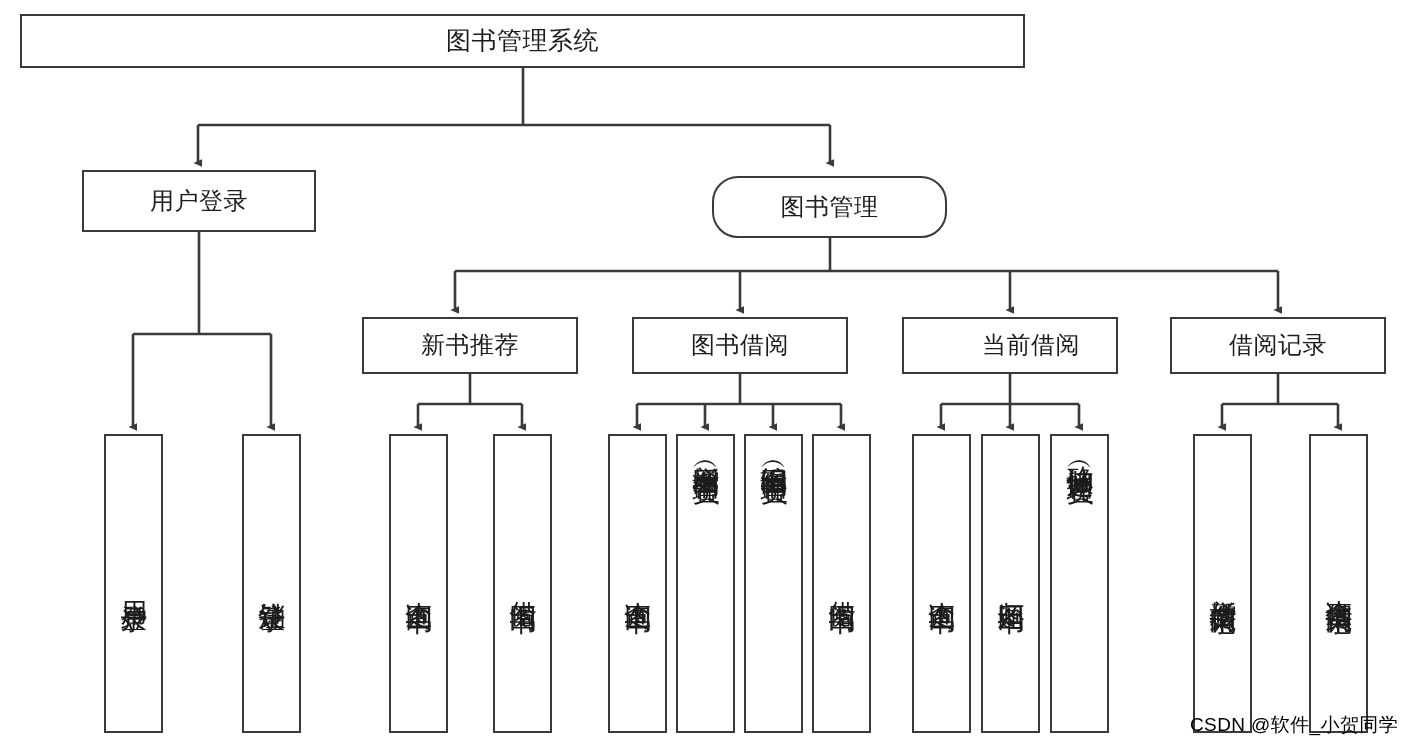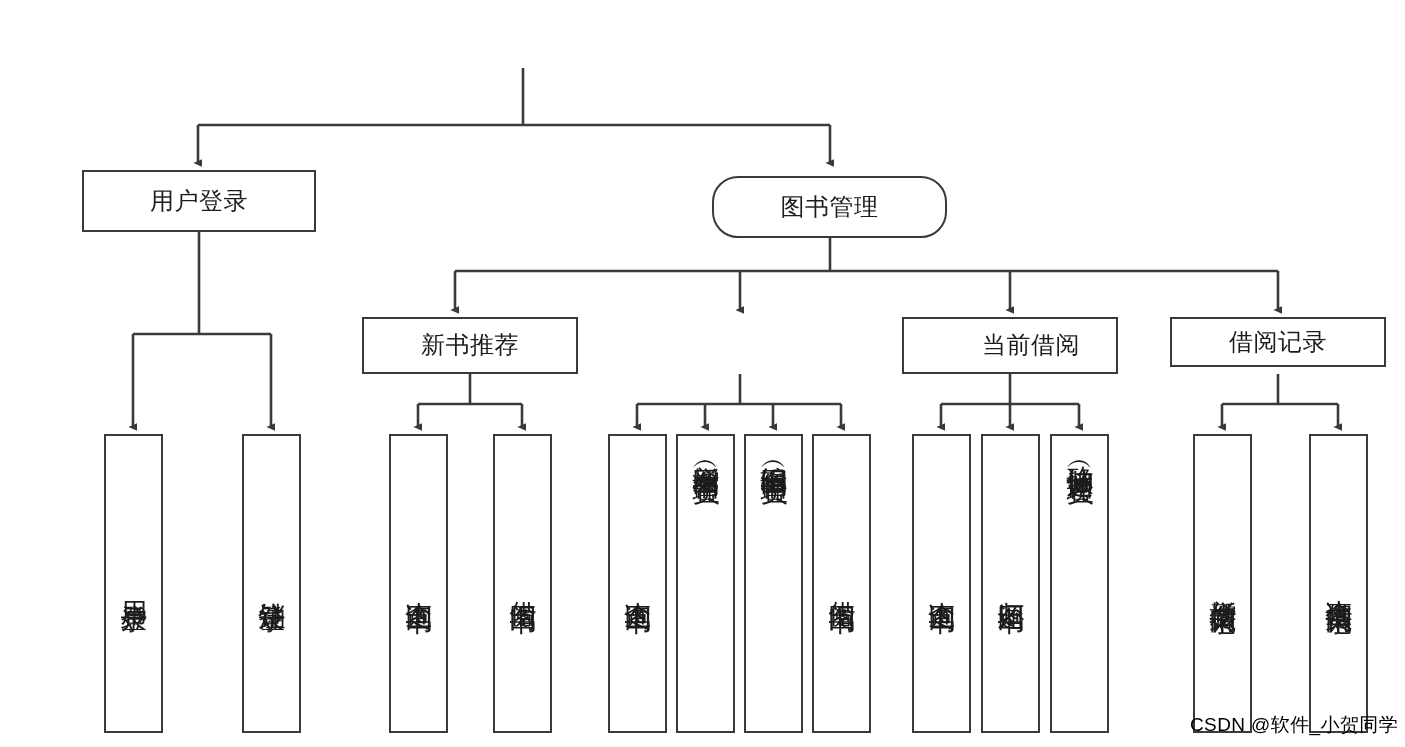--- a/index.html
+++ b/index.html
@@ -126,35 +126,41 @@
       <path d="M 1010 404 L 1010 427" marker-end="url(#arrowhead)"></path>
       <path d="M 1079 404 L 1079 427" marker-end="url(#arrowhead)"></path>
 
       <path d="M 1278 374 L 1278 404"></path>
       <path d="M 1222 404 L 1338 404"></path>
       <path d="M 1222 404 L 1222 427" marker-end="url(#arrowhead)"></path>
       <path d="M 1338 404 L 1338 427" marker-end="url(#arrowhead)"></path>
     </g>
   </svg>
 
+  <div class="node horiz root" style="left:20px; top:14px; width:1005px; height:54px;">
+    <span class="label">图书管理系统</span>
+  </div>
 
   <div class="node horiz" style="left:82px; top:170px; width:234px; height:62px;">
     <span class="label">用户登录</span>
   </div>
   <div class="node horiz" style="left:712px; top:176px; width:235px; height:62px;border-radius:26px;">
     <span class="label">图书管理</span>
   </div>
 
   <div class="node horiz" style="left:362px; top:317px; width:216px; height:57px;justify-content:center;">
     <span class="label">新书推荐</span>
   </div>
+  <div class="node horiz" style="left:632px; top:317px; width:216px; height:57px;">
+    <span class="label">图书借阅</span>
+  </div>
   <div class="node horiz" style="left:902px; top:317px; width:216px; height:57px;padding-left:42px;">
     <span class="label">当前借阅</span>
   </div>
-  <div class="node horiz" style="left:1170px; top:317px; width:216px; height:50px;">
+  <div class="node horiz" style="left:1170px; top:317px; width:216px; height:57px;">
     <span class="label">借阅记录</span>
   </div>
 
   <div class="node vert centered" style="left:104px; top:434px; width:59px; height:299px;">
     <span class="label">用户登录</span>
   </div>
   <div class="node vert centered" style="left:242px; top:434px; width:59px; height:299px;">
     <span class="label">注销登录</span>
   </div>
 

